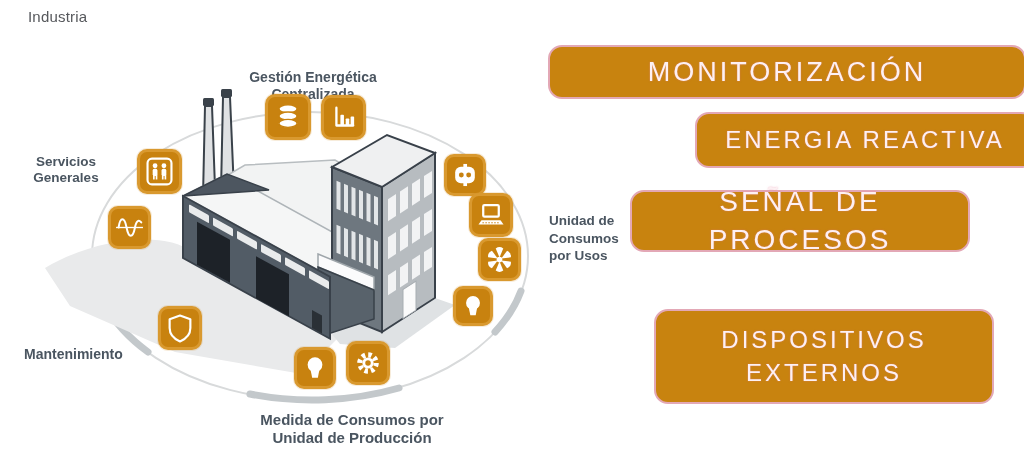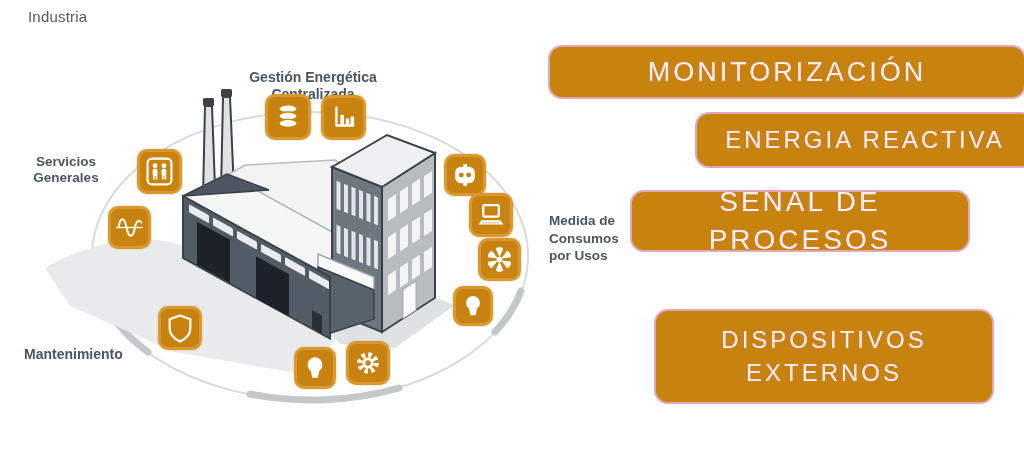--- a/index.html
+++ b/index.html
@@ -110,21 +110,23 @@
     </g>
   </svg>
 
   <div class="title">Industria</div>
 
   <div class="lbl center" style="left:218px;top:49px;width:190px;font-size:14px;margin-top:20px;">Gestión Energética
 Centralizada</div>
   <div class="lbl center" style="left:16px;top:154px;width:100px;font-size:13.5px;">Servicios
 Generales</div>
   <div class="lbl" style="left:24px;top:346px;font-size:14px;">Mantenimiento</div>
-  <div class="lbl" style="left:549px;top:212px;width:90px;font-size:13.5px;line-height:1.3;">Medida de
+  <div class="lbl center" style="left:242px;top:411px;width:220px;font-size:15px;">Medida de Consumos por
+Unidad de Producción</div>
+  <div class="lbl" style="left:549px;top:212px;width:90px;font-size:13.5px;line-height:1.3;">Unidad de
 Consumos
 por Usos</div>
 
   <div class="tile" style="left:265px;top:94px;width:46px;height:46px;">
     <svg viewBox="0 0 44 44">
         <g fill="#fff" stroke="#C8820F" stroke-width="1.6">
       <ellipse cx="22" cy="13" rx="10" ry="4.4"></ellipse>
           <ellipse cx="22" cy="21" rx="10" ry="4.4"></ellipse>
           <ellipse cx="22" cy="29" rx="10" ry="4.4"></ellipse>
     </g>

